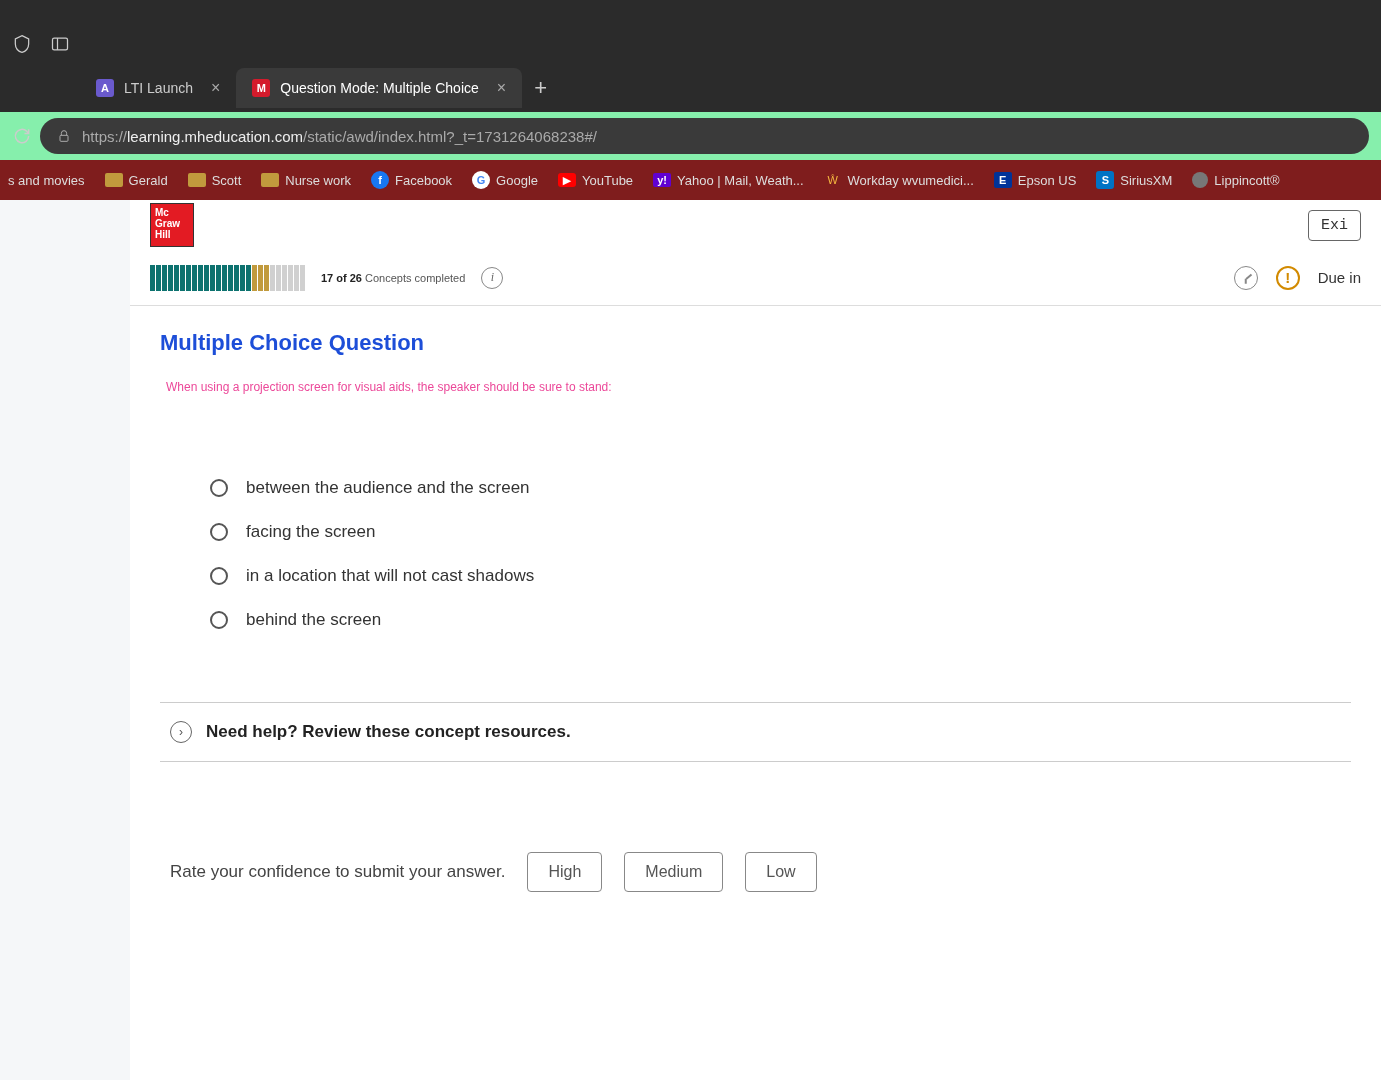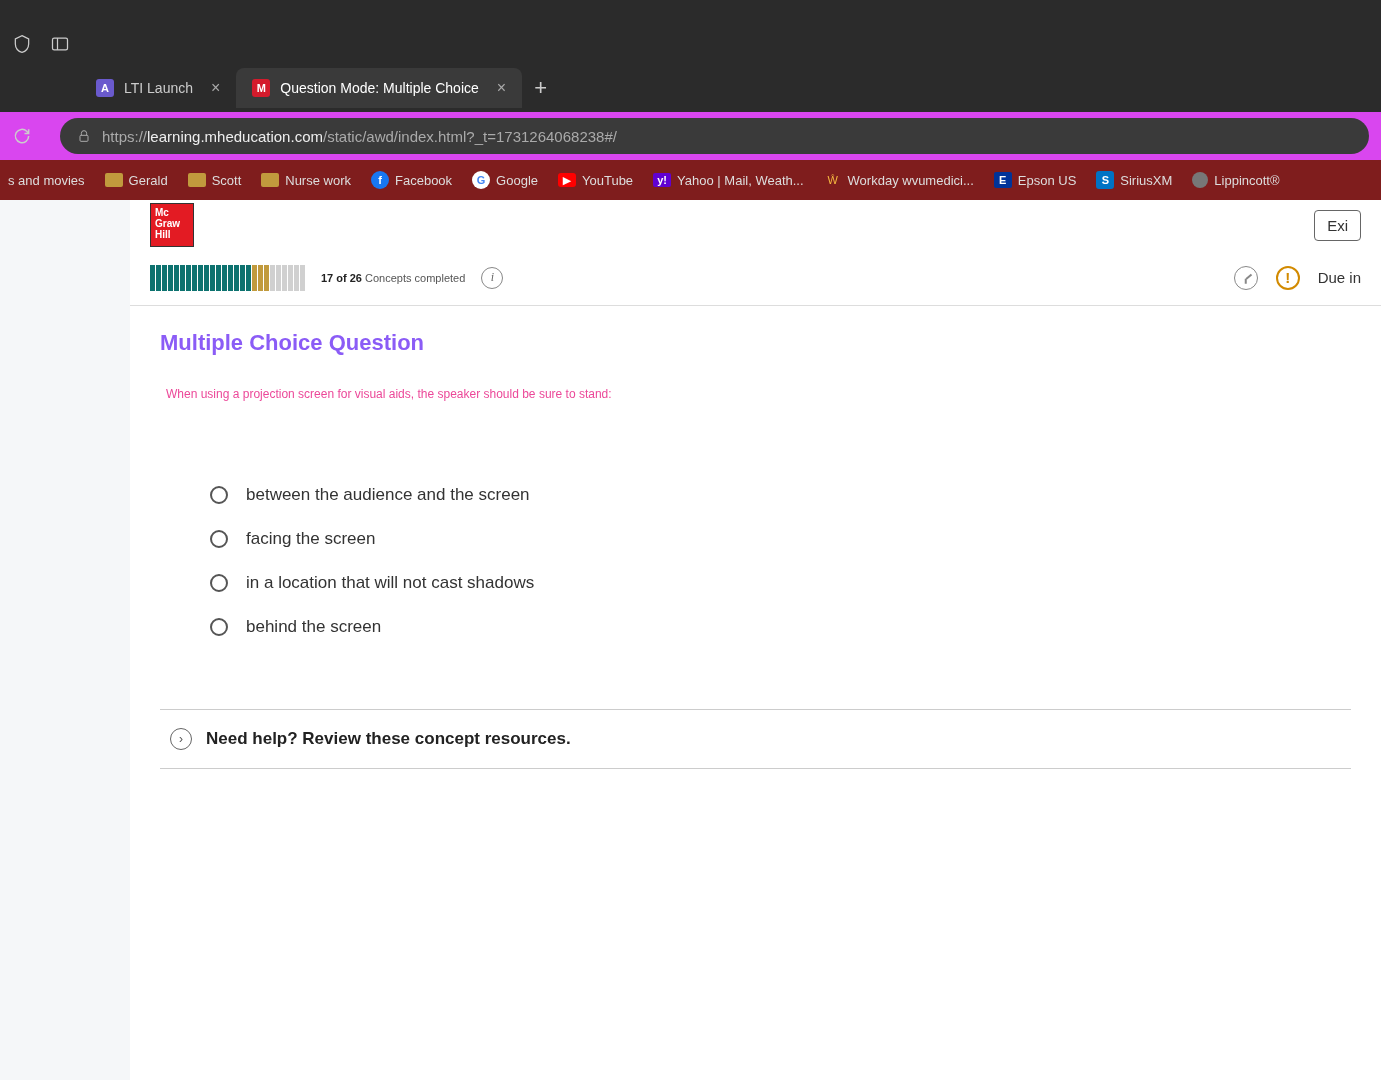--- a/index.html
+++ b/index.html
@@ -61,22 +61,22 @@
   }
   .fav-lti { background: #6a5acd; color: #fff; }
   .fav-m { background: #d41b2c; color: #fff; }
   .tab-close { color: #aaa; font-size: 16px; margin-left: 8px; cursor: pointer; }
   .tab-plus { color: #ccc; font-size: 22px; margin-left: 12px; cursor: pointer; }
   .addr-row {
     height: 48px;
     display: flex;
     align-items: center;
     padding: 0 12px;
-    gap: 28px;
-    background: #d946ef;
+    gap: 8px;
+    background: #86efac;
   }
   .addr-icon { width: 20px; height: 20px; fill: #ccc; }
   .addr-bar {
     flex: 1;
     background: #3a3a3a;
     border-radius: 20px;
     height: 36px;
     display: flex;
     align-items: center;
     padding: 0 16px;
@@ -150,20 +150,21 @@
     padding: 3px 4px;
     border: 1px solid #333;
   }
   .exit-btn {
     border: 1px solid #666;
     padding: 6px 12px;
     border-radius: 4px;
     font-size: 15px;
     color: #333;
     background: #fff;
+    font-family: Liberation Mono, monospace;
   }
   .progress-row {
     height: 56px;
     display: flex;
     align-items: center;
     padding: 0 20px;
     border-bottom: 1px solid #ddd;
     gap: 16px;
   }
   .progress-bar {
@@ -223,22 +224,22 @@
     font-size: 15px;
   }
   .due-text { font-size: 15px; color: #333; }
 
   .content {
     padding: 24px 30px;
   }
   .q-title {
     font-size: 22px;
     font-weight: 600;
-    color: #8b5cf6;
-    margin-bottom: 29px;
+    color: #1d4ed8;
+    margin-bottom: 22px;
   }
   .q-text {
     font-size: 12px;
     color: #ec4899;
     margin-bottom: 70px;
     line-height: 1.5;
     margin-left: 6px;
   }
   .options {
     padding-left: 50px;
@@ -479,17 +480,23 @@
           <span class="radio"></span>
           <span>behind the screen</span>
         </div>
       </div>
 
       <div class="help-box">
         <div class="chev-circ">›</div>
         <div class="help-text">Need help? Review these concept resources.</div>
       </div>
 
+      <div class="confidence-row">
+        <div class="conf-label">Rate your confidence to submit your answer.</div>
+        <button class="conf-btn">High</button>
+        <button class="conf-btn">Medium</button>
+        <button class="conf-btn">Low</button>
+      </div>
 
     </div>
 
   </div>
 </div>
 
 </body></html>

